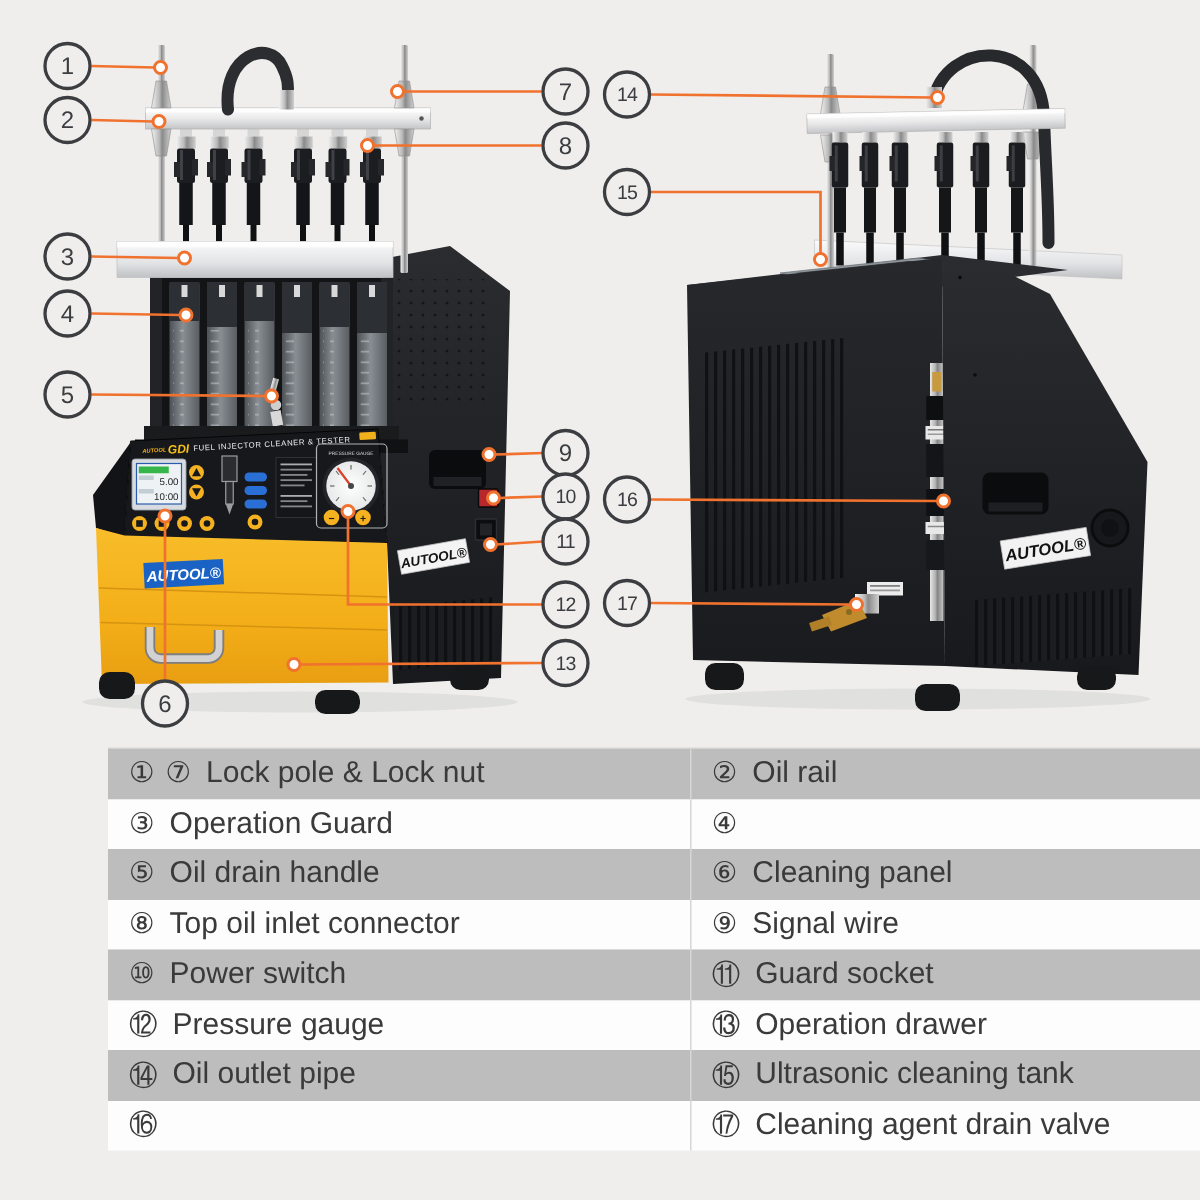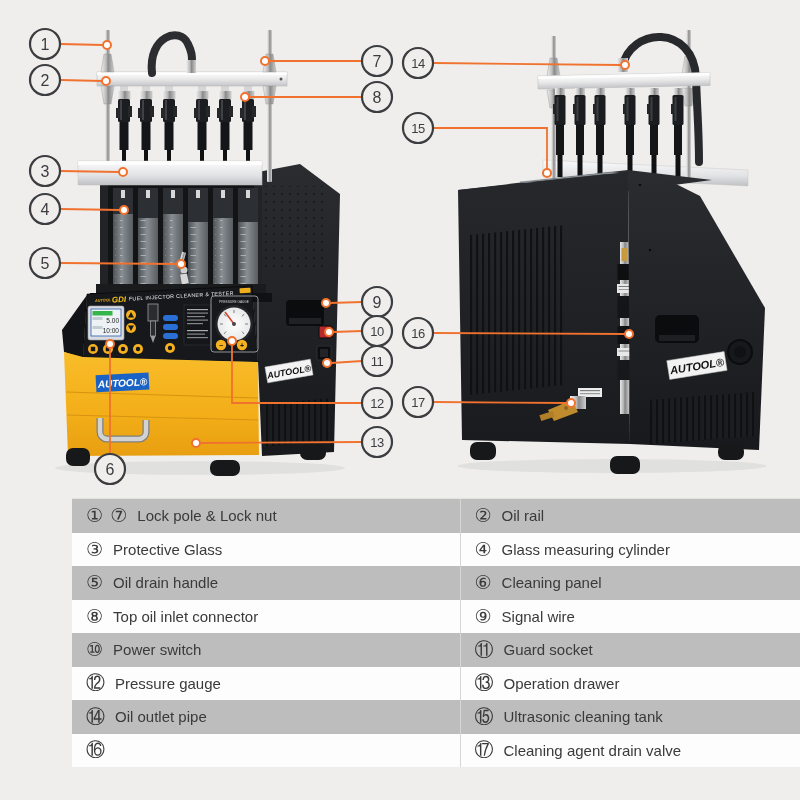--- a/index.html
+++ b/index.html
@@ -12,21 +12,21 @@
   .cot2{font-size:13px;fill:#3b3d40;text-anchor:middle;letter-spacing:-0.5px;}
   .lead{stroke:#F0722E;stroke-width:1.8;fill:none;}
   .ldot{fill:#ffffff;stroke:#F0722E;stroke-width:2;}
   
   .legend{position:absolute;left:72px;top:498px;width:776px;border-top:1px solid #e2e2e0;}
   .lrow{display:flex;height:33.5px;align-items:center;background:#fdfdfd;}
   .lrow.alt{background:#bdbdbd;}
   .lcell{flex:1;display:flex;align-items:center;gap:9px;padding-left:14px;height:100%;box-sizing:border-box;}
   .lcell.right{border-left:1px solid #d6d6d4;}
   .num{font-size:19px;color:#3a3a3a;letter-spacing:1px;white-space:nowrap;}
-  .lbl{font-size:15px;color:#3a3a3a;}
+  .lbl{font-size:20px;color:#3a3a3a;}
   svg text{font-family:"Liberation Sans","DejaVu Sans",sans-serif;}
 </style>
 </head>
 <body>
 
 <div class="page">
 
 <svg class="diagram" width="800" height="492" viewBox="0 0 800 492">
   <defs>
     <linearGradient id="chrome" x1="0" y1="0" x2="1" y2="0">
@@ -511,25 +511,24 @@
           <span class="lbl">Lock pole &amp; Lock nut</span>
         </div>
     <div class="lcell right">
           <span class="num">②</span>
           <span class="lbl">Oil rail</span>
         </div>
   </div>
   <div class="lrow">
     <div class="lcell">
           <span class="num">③</span>
-          <span class="lbl">Protective Glass</span>
+          <span class="lbl">Operation Guard</span>
         </div>
     <div class="lcell right">
           <span class="num">④</span>
-          <span class="lbl">Glass measuring cylinder</span>
         </div>
   </div>
   <div class="lrow alt">
     <div class="lcell">
           <span class="num">⑤</span>
           <span class="lbl">Oil drain handle</span>
         </div>
     <div class="lcell right">
           <span class="num">⑥</span>
           <span class="lbl">Cleaning panel</span>

